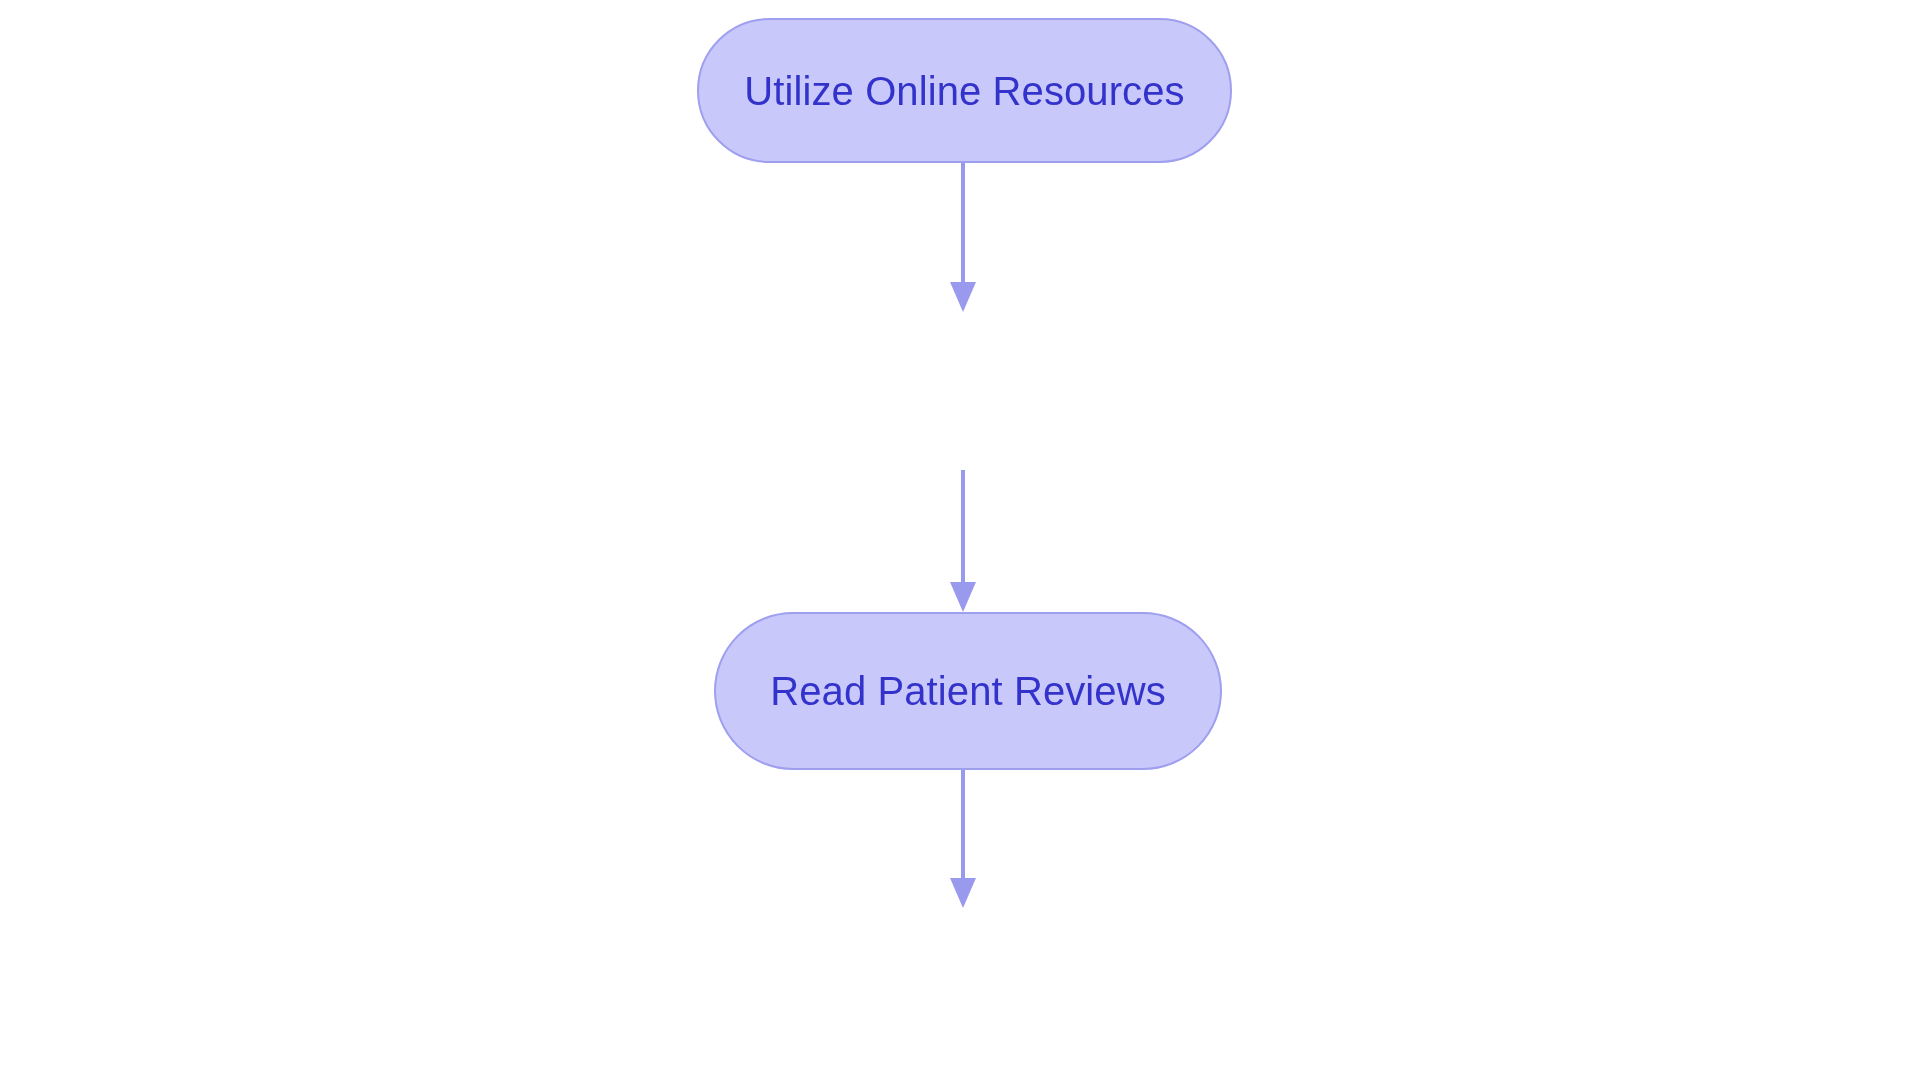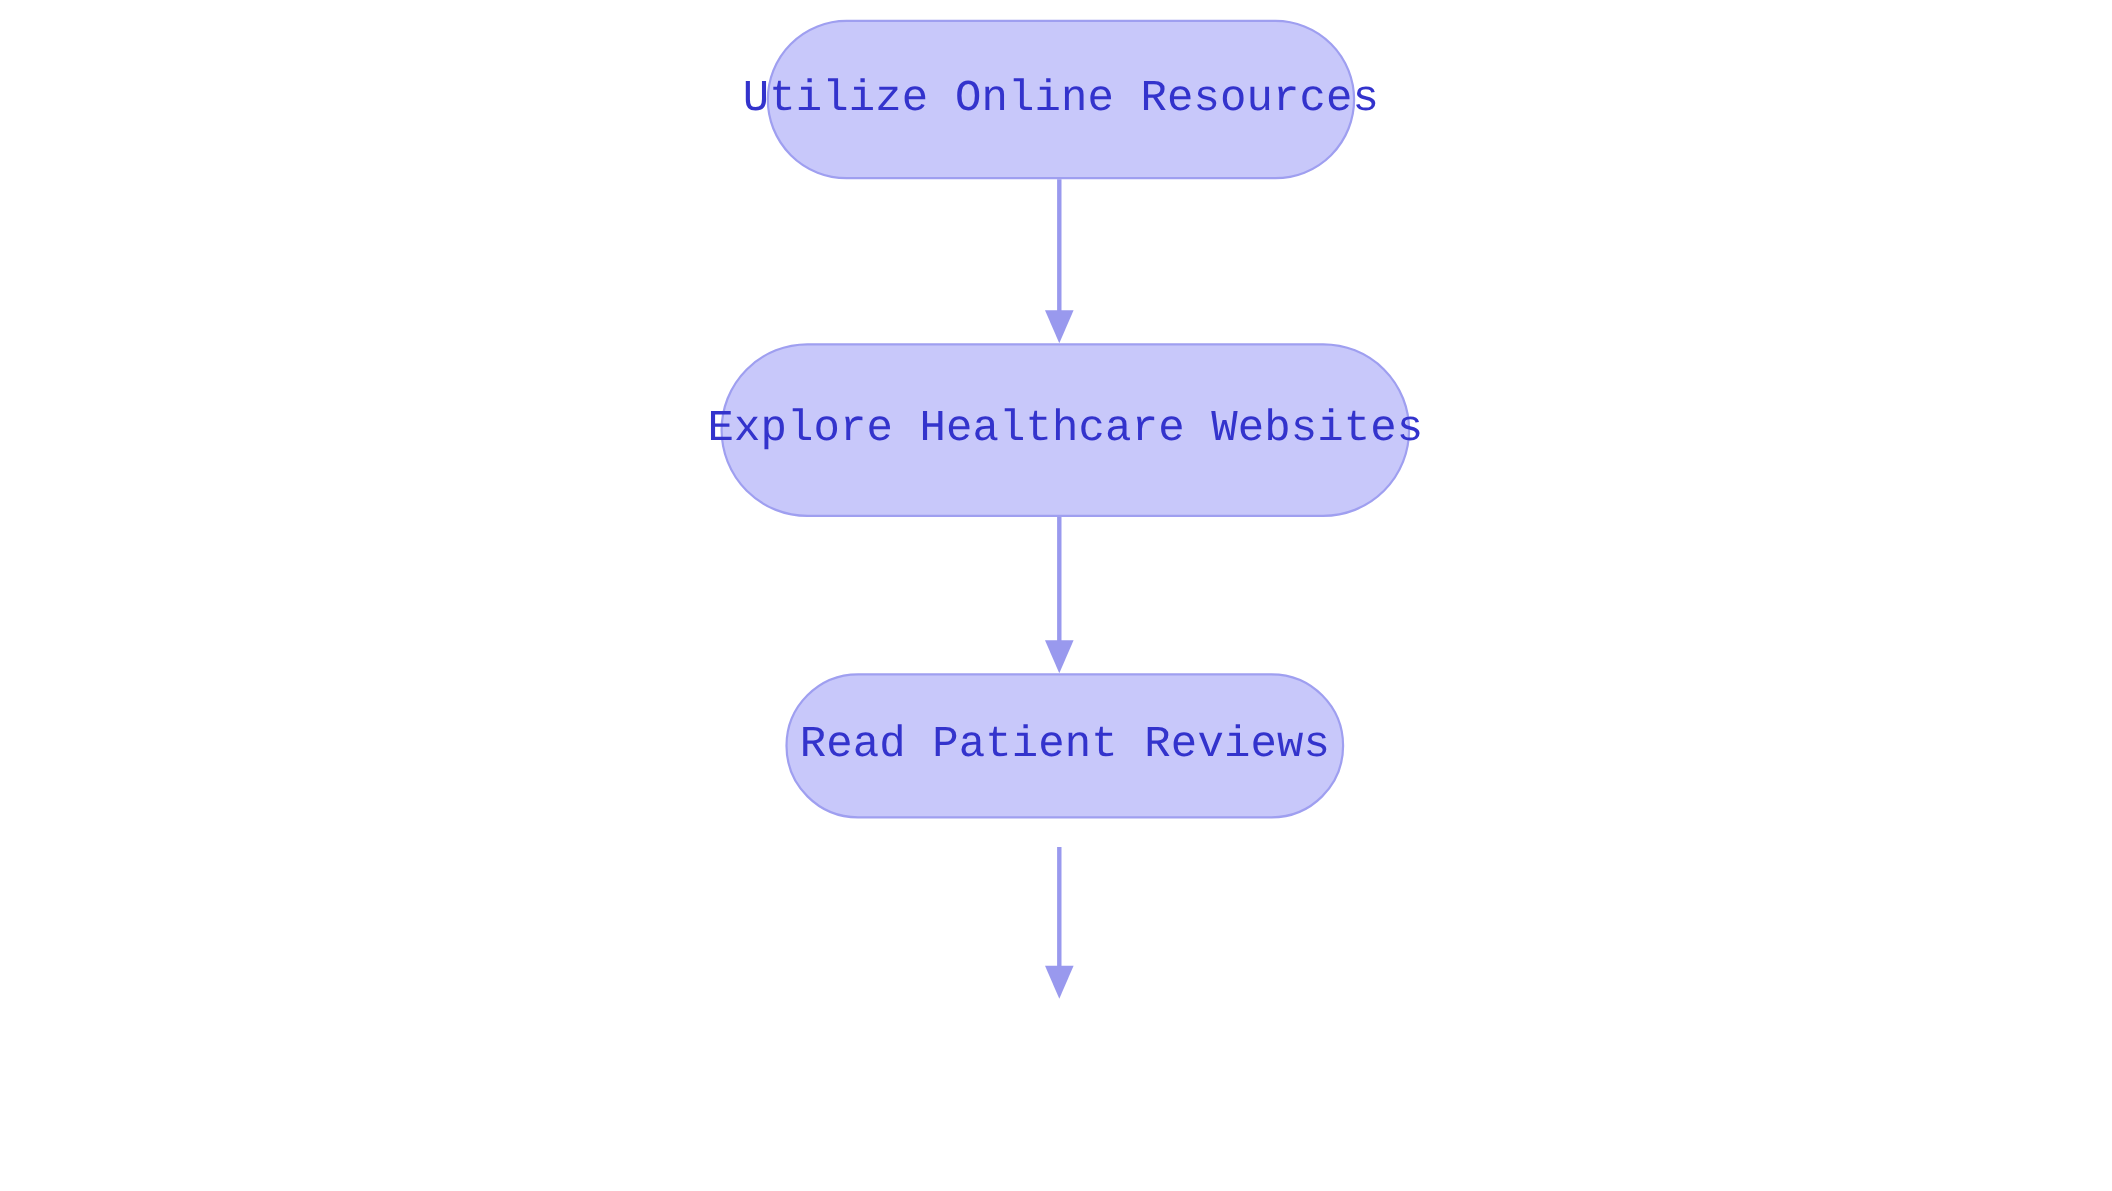--- a/index.html
+++ b/index.html
@@ -23,21 +23,21 @@
   .flow-node {
     position: absolute;
     box-sizing: border-box;
     display: flex;
     align-items: center;
     justify-content: center;
     background: #c8c8fa;
     border: 2px solid #9f9ff0;
     border-radius: 999px;
     color: #3333cc;
-    font-family: Liberation Mono, monospace;
+    font-family: Liberation Sans, sans-serif;
     font-size: 40px;
     font-weight: 400;
     letter-spacing: 0.1px;
     line-height: 1.15;
     white-space: nowrap;
     text-align: center;
     -webkit-font-smoothing: antialiased;
   }
   .node-label {
     display: block;
@@ -70,32 +70,29 @@
     <span class="node-label">Utilize Online Resources</span>
   </div>
 
   <div class="flow-edge" id="edge-1" style="left: 943px; top: 163px; width: 40px; height: 149px;">
     <svg width="40" height="149" viewBox="0 0 40 149">
       <line class="edge-line" x1="20" y1="0" x2="20" y2="122"></line>
       <polygon class="edge-head" points="7,119 33,119 20,149"></polygon>
     </svg>
   </div>
 
-  <div class="flow-node" id="node-2" style="left: 655px; top: 312px; width: 627px; height: 158px;">
-    <span class="node-label">Explore Healthcare Websites</span>
-  </div>
 
   <div class="flow-edge" id="edge-2" style="left: 943px; top: 470px; width: 40px; height: 142px;">
     <svg width="40" height="142" viewBox="0 0 40 142">
       <line class="edge-line" x1="20" y1="0" x2="20" y2="115"></line>
       <polygon class="edge-head" points="7,112 33,112 20,142"></polygon>
     </svg>
   </div>
 
-  <div class="flow-node" id="node-3" style="left: 714px; top: 612px; width: 508px; height: 132px;">
+  <div class="flow-node" id="node-3" style="left: 714px; top: 612px; width: 508px; height: 158px;">
     <span class="node-label">Read Patient Reviews</span>
   </div>
 
   <div class="flow-edge" id="edge-3" style="left: 943px; top: 770px; width: 40px; height: 138px;">
     <svg width="40" height="138" viewBox="0 0 40 138">
       <line class="edge-line" x1="20" y1="0" x2="20" y2="111"></line>
       <polygon class="edge-head" points="7,108 33,108 20,138"></polygon>
     </svg>
   </div>
 

